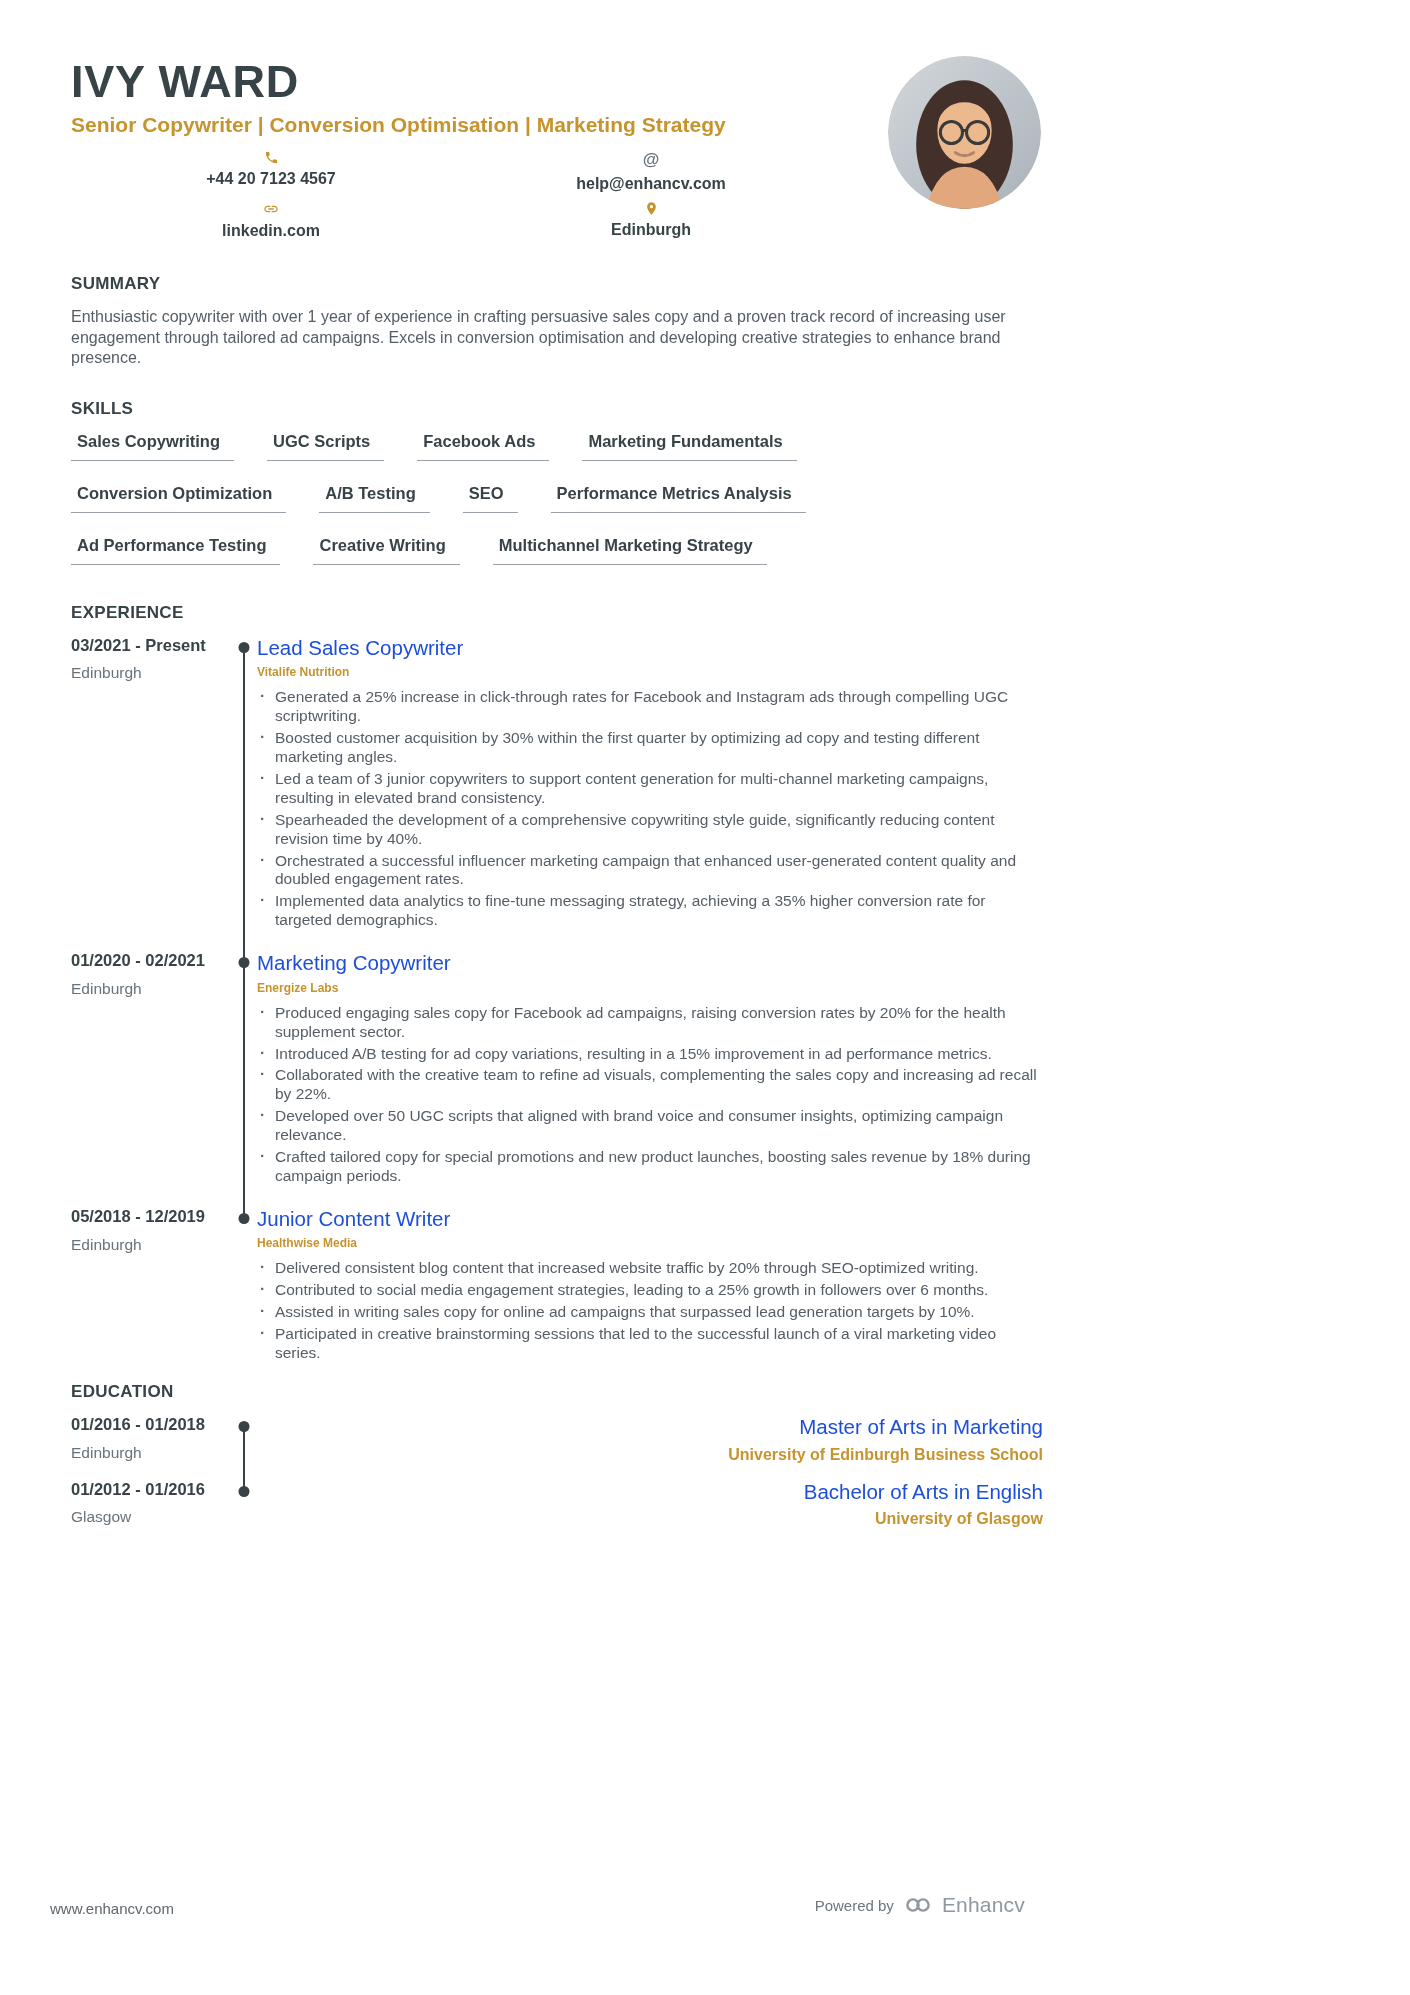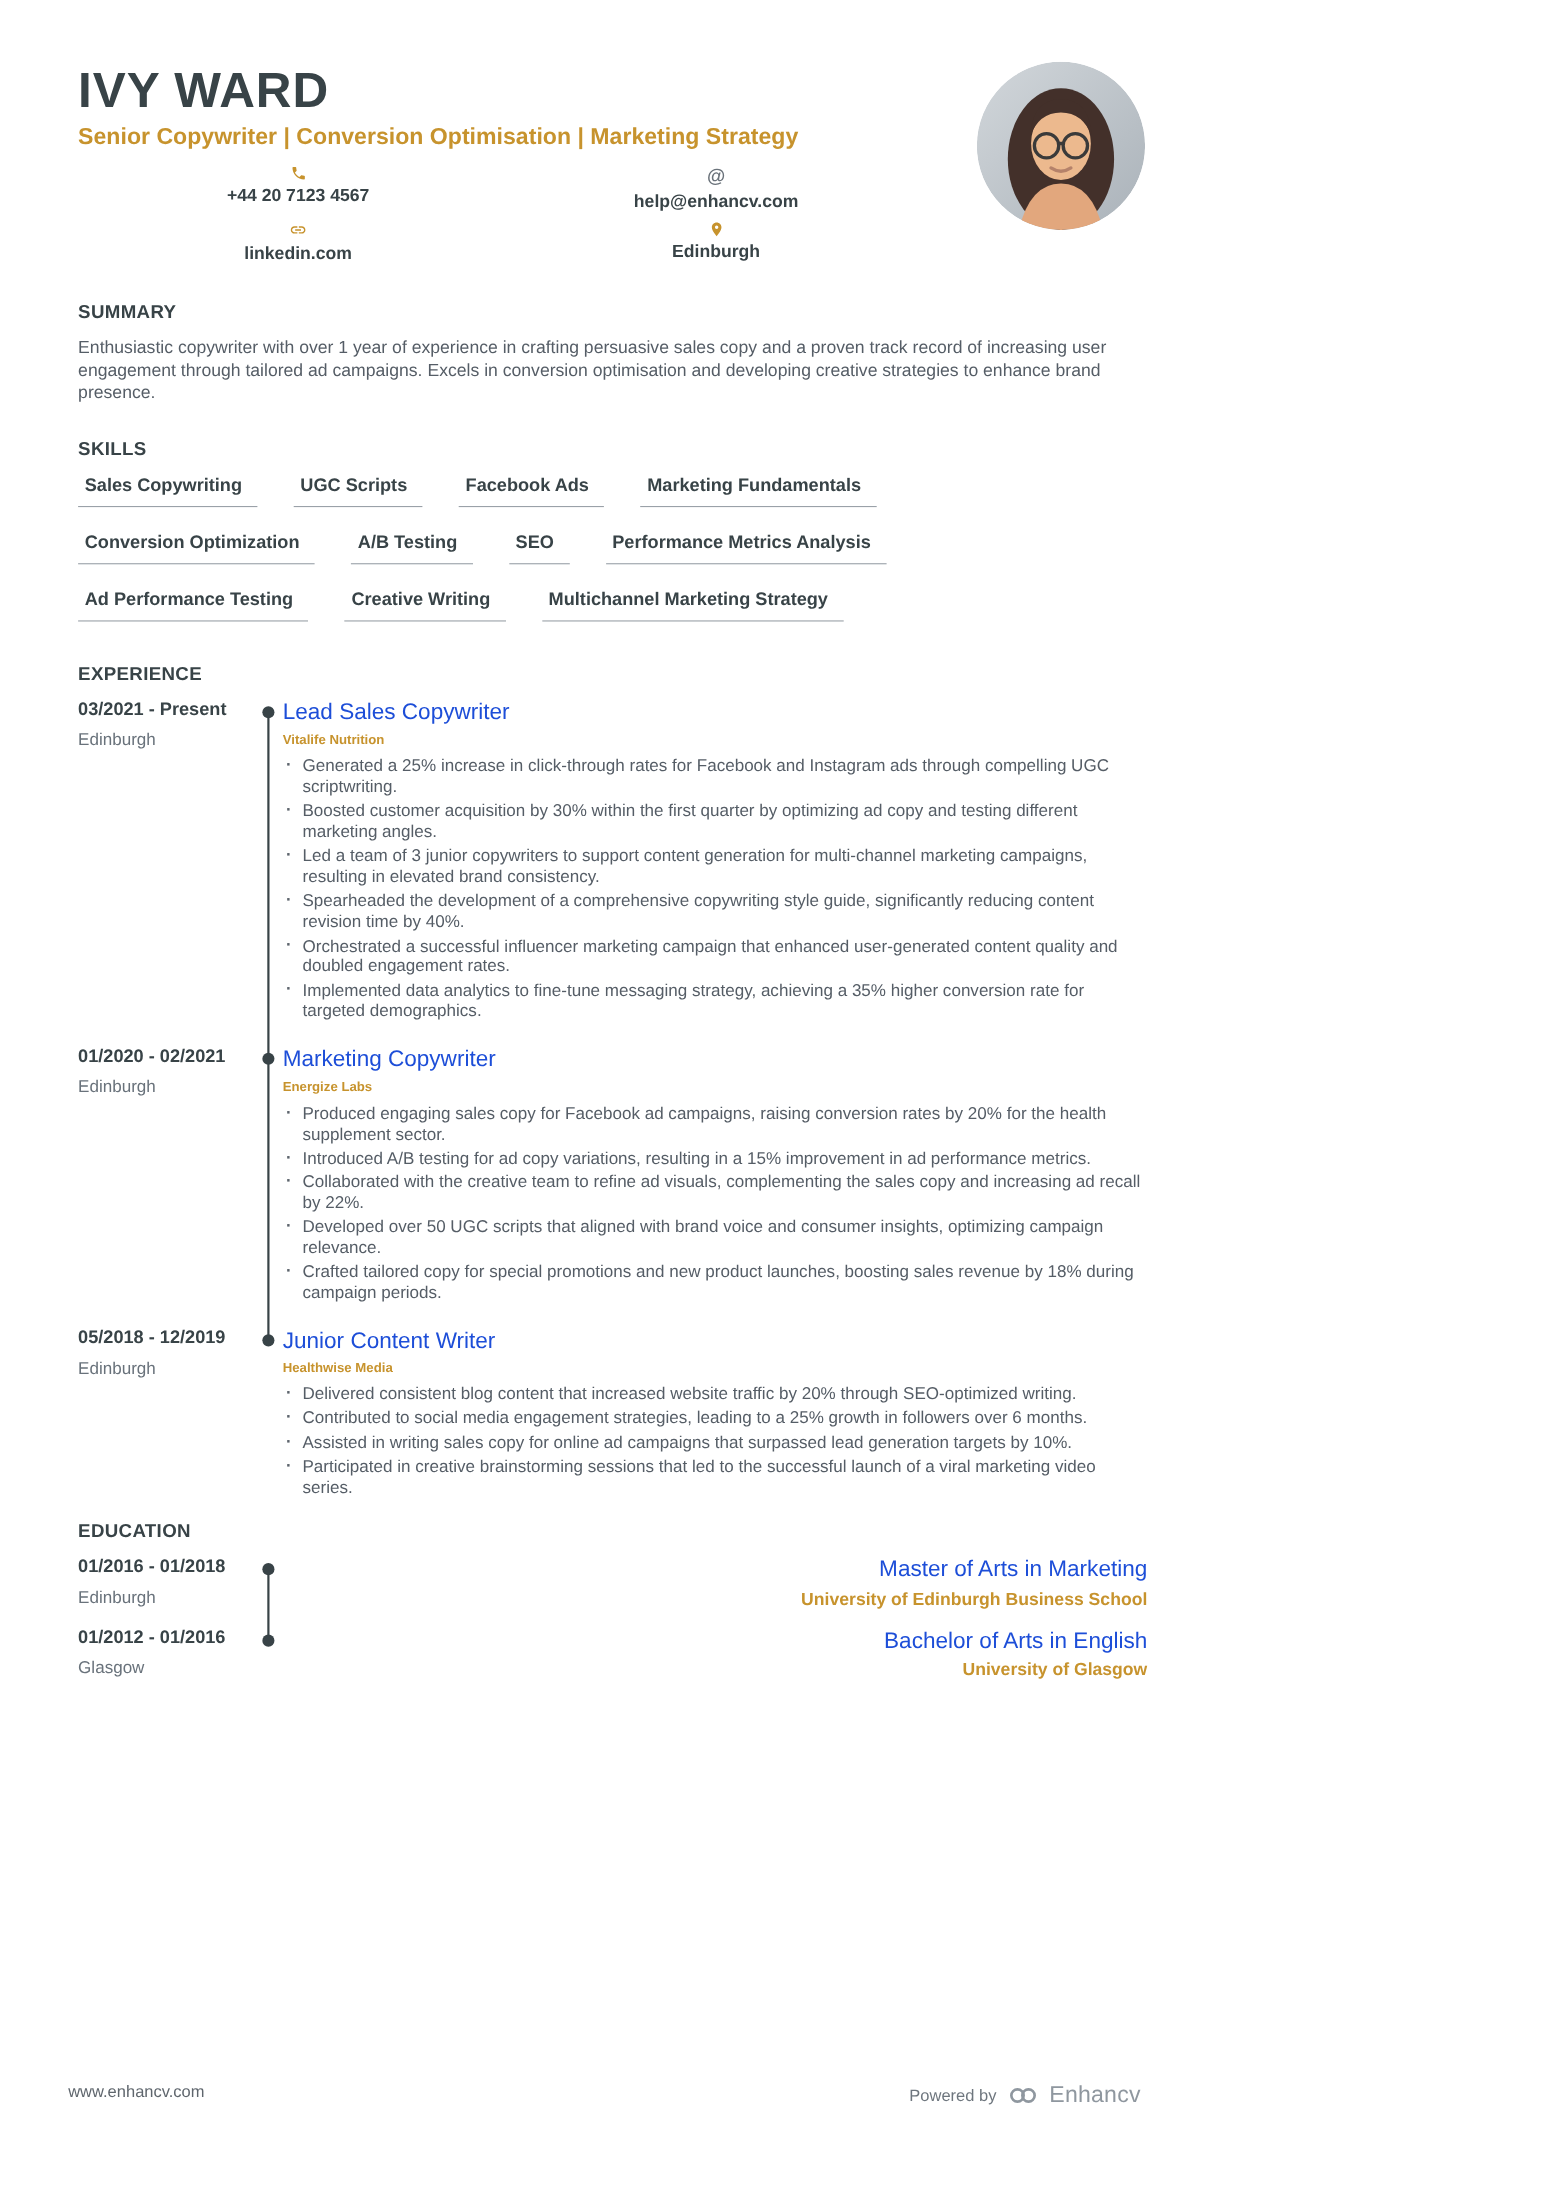--- a/index.html
+++ b/index.html
@@ -53,21 +53,21 @@
   .entry:last-child .entry-body{padding-bottom:0;}
   .entry-body h3{font-size:20.5px;font-weight:500;color:#1d4ed8;line-height:1.2;}
   .company{font-size:12px;font-weight:700;color:var(--accent);margin-top:5px;}
   .bullets{list-style:none;margin-top:9px;}
   .bullets li{position:relative;font-size:15.5px;line-height:1.22;color:var(--body);padding-left:18px;margin-bottom:3px;}
   .bullets li::before{content:"\00B7";position:absolute;left:3px;top:-1px;font-weight:700;color:#5c646c;}
   .school{font-size:16px;font-weight:700;color:var(--accent);margin-top:6px;}
   .edu-body{padding-bottom:16px;text-align:right;}
 
   
-  .footer{position:absolute;left:62px;top:1893px;width:975px;display:flex;justify-content:space-between;align-items:flex-start;gap:38px;}
+  .footer{position:absolute;left:50px;top:1893px;width:975px;display:flex;justify-content:space-between;align-items:flex-end;gap:38px;}
   .footer-site{font-size:15px;color:#5f666d;}
   .powered{display:flex;align-items:center;gap:9px;}
   .powered-label{font-size:15px;color:#6e767e;}
   .brand-mark svg{display:block;}
   .brand-name{font-size:21px;font-weight:500;color:#8f979f;letter-spacing:.2px;}
 </style>
 </head>
 <body>
 
 <div class="page">

